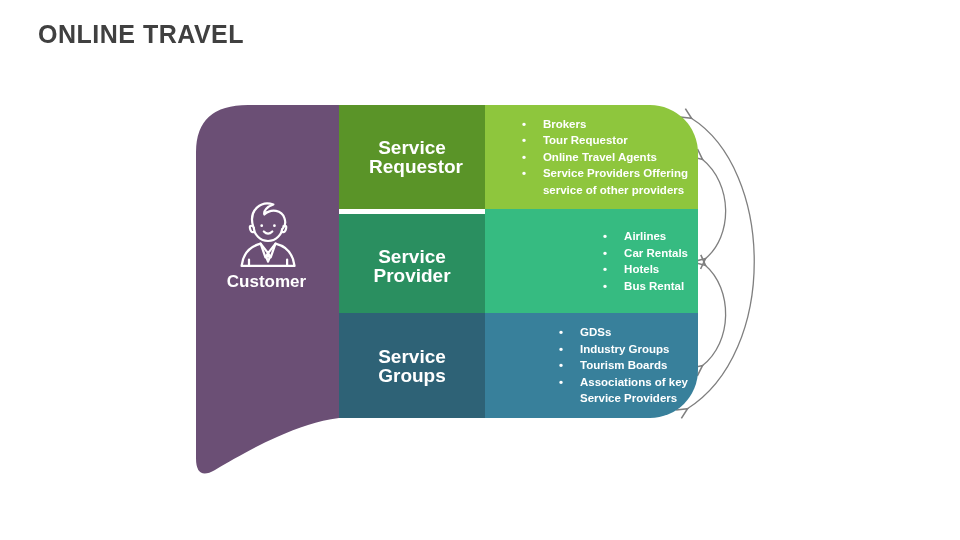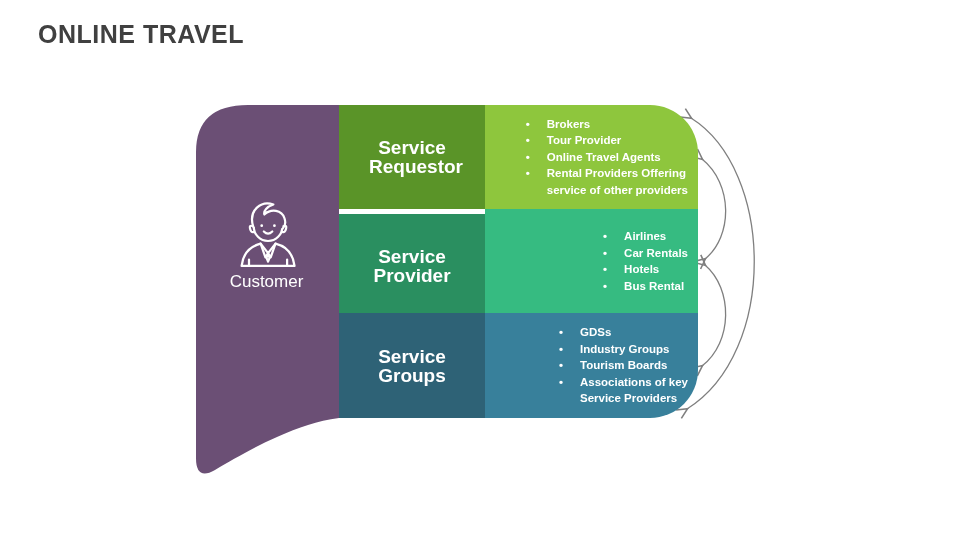--- a/index.html
+++ b/index.html
@@ -39,21 +39,21 @@
   }
   ul.bullets li::before {
     content:"\2022"; position:absolute; left:16px; top:0;
     font-size:11.5px; line-height:16.5px;
   }
 
   .customer-box { position:absolute; left:196px; top:196px; width:143px; height:100px; }
   .customer-icon { position:absolute; left:38px; top:0; }
   .customer-label {
     position:absolute; left:0; top:76px; width:141px; text-align:center;
-    color:var(--c-text_on_color); font-weight:normal; font-size:17px;
+    color:var(--c-text_on_color); font-weight:bold; font-size:17px;
   }
 </style>
 </head>
 <body>
 
 <h1 class="page-title">ONLINE TRAVEL</h1>
 
 <svg class="diagram-svg" viewBox="0 0 960 540">
   <defs>
     <marker id="ah" viewBox="0 0 10 10" refX="1.5" refY="5" markerWidth="10" markerHeight="10" orient="auto-start-reverse">
@@ -92,23 +92,23 @@
   <div class="customer-label">Customer</div>
 </div>
 
 <div class="row1">
   <div class="cell label-cell">
     <div class="label-text">Service Requestor</div>
   </div>
   <div class="cell content-cell">
     <ul class="bullets">
         <li>Brokers</li>
-        <li>Tour Provider</li>
+        <li>Tour Requestor</li>
         <li>Online Travel Agents</li>
-        <li>Rental Providers Offering
+        <li>Service Providers Offering
 service of other providers</li>
       </ul>
   </div>
 </div>
 
 <div class="row2">
   <div class="cell label-cell">
     <div class="label-text">Service Provider</div>
   </div>
   <div class="cell content-cell">

